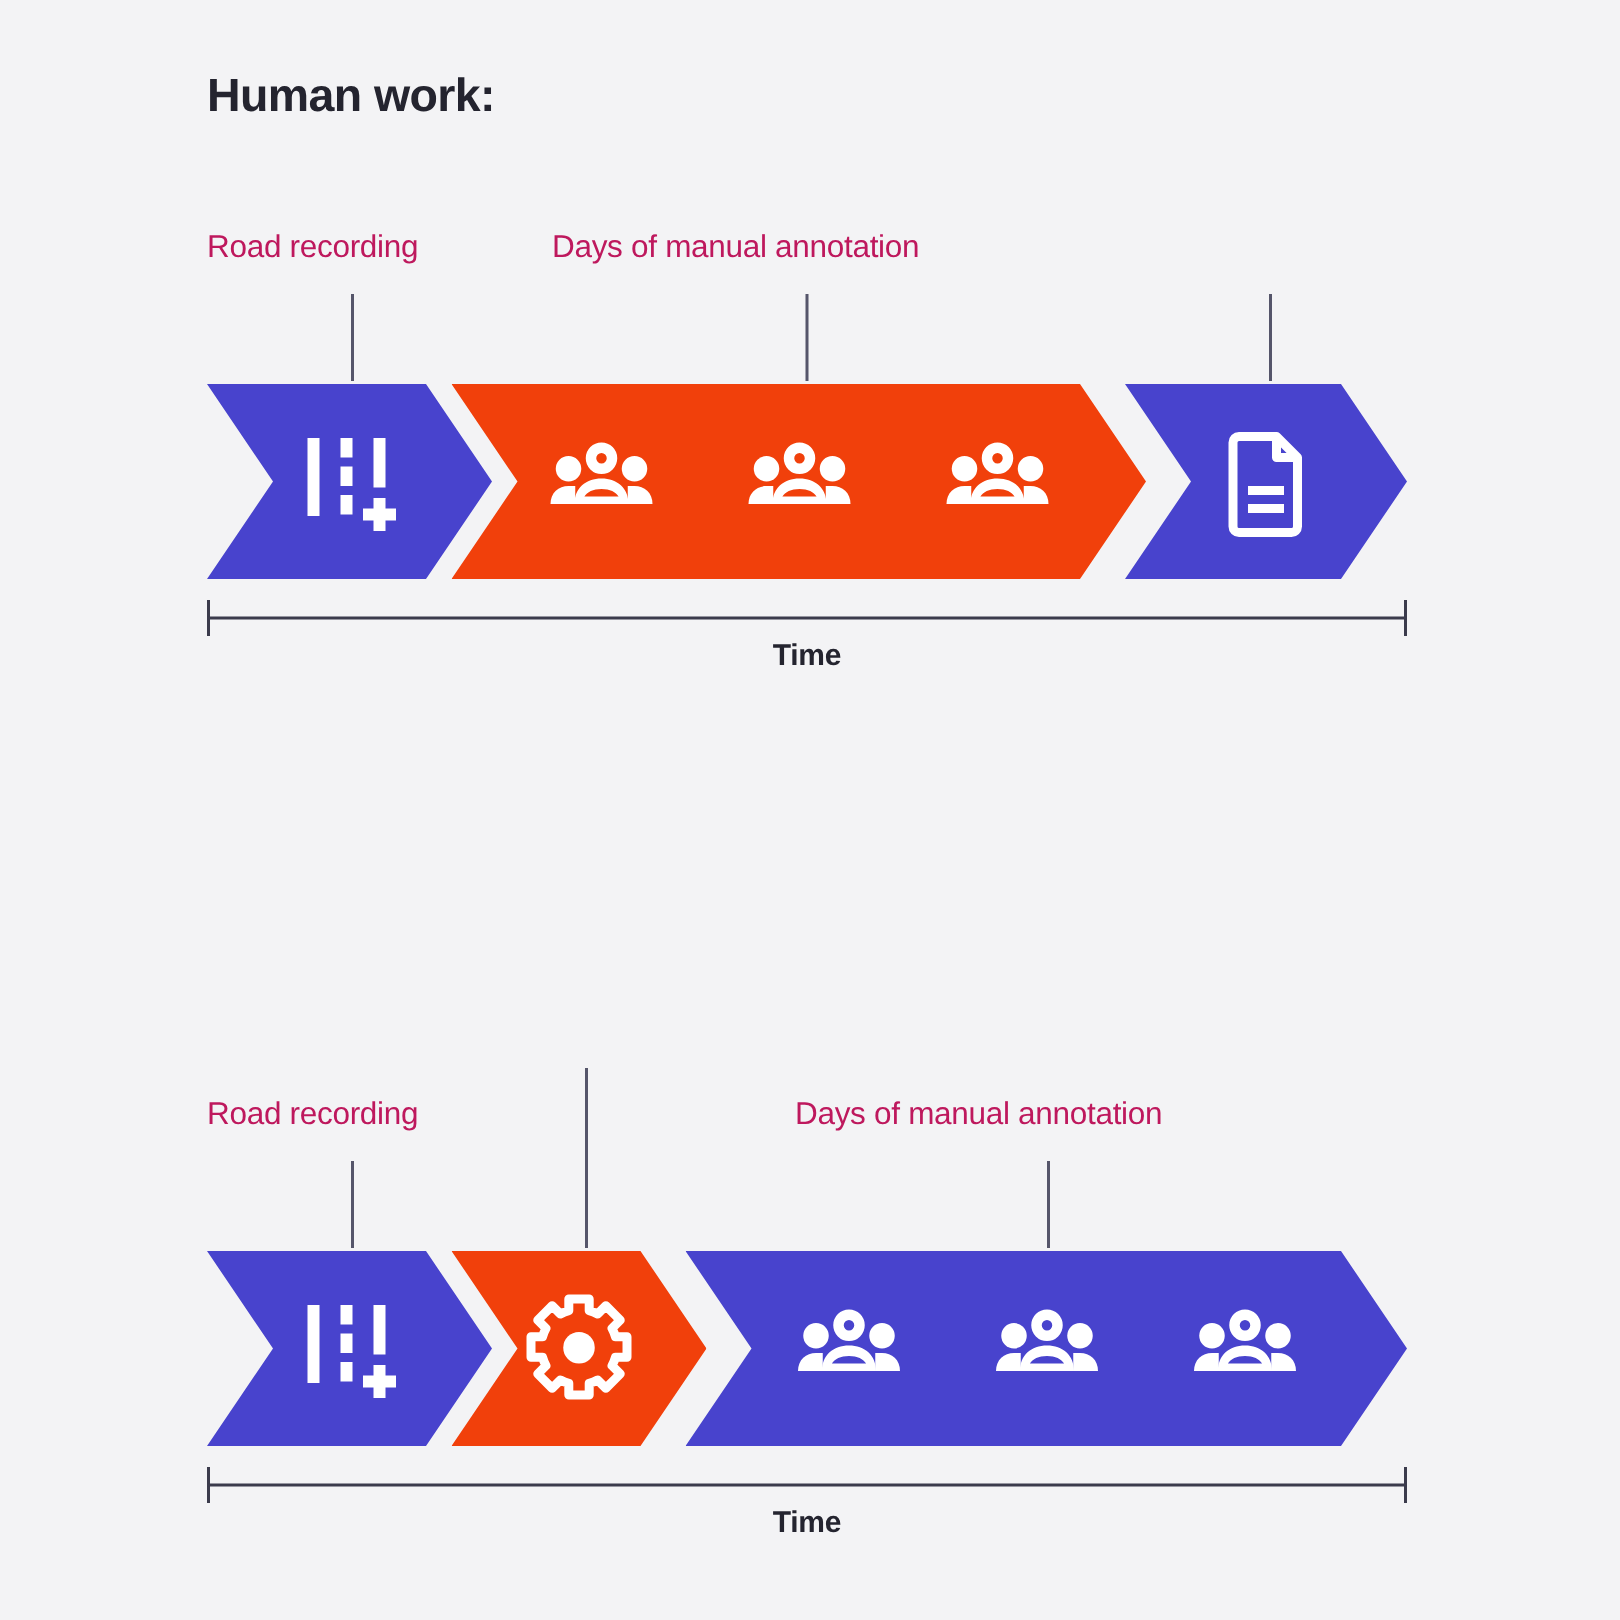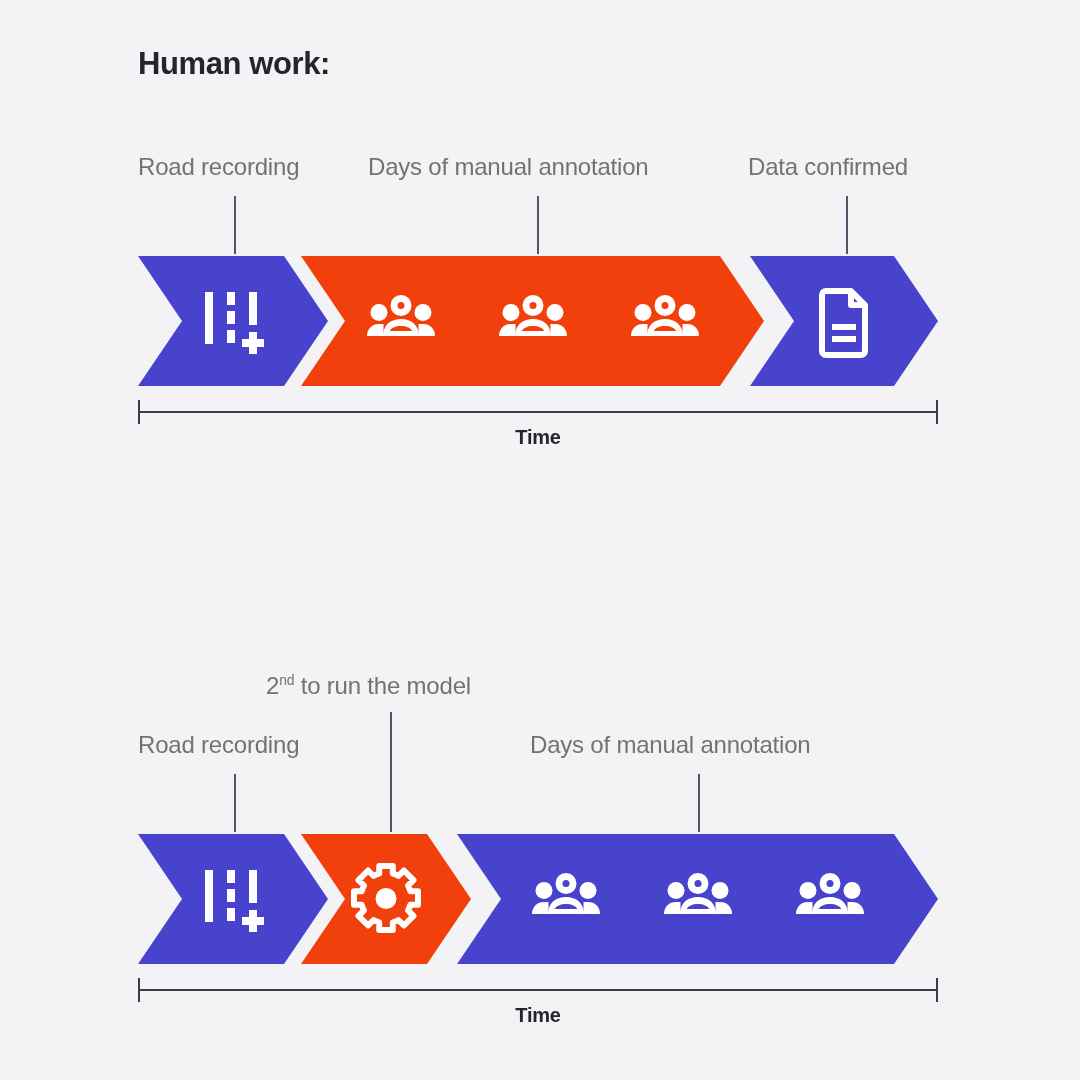--- a/index.html
+++ b/index.html
@@ -31,23 +31,23 @@
     letter-spacing: -0.4px;
     color: #24242f;
     white-space: nowrap;
   }
   #title-human  { left: 138px; top: 46px; }
   #title-solution { left: 138px; top: 564px; }
 
   
   .stage-label {
     position: absolute;
-    font-size: 24px;
+    font-size: 21px;
     font-weight: 400;
-    color: #737373;
+    color: #be185d;
     white-space: nowrap;
     letter-spacing: -0.2px;
   }
   .stage-label sup {
     font-size: 0.58em;
     vertical-align: super;
     line-height: 0;
   }
 
   
@@ -123,21 +123,20 @@
 </style>
 </head>
 <body>
 
 <div class="canvas">
 
   <div class="section-title" id="title-human">Human work:</div>
 
   <div class="stage-label" style="left:138px; top:153px;">Road recording</div>
   <div class="stage-label" style="left:368px; top:153px;">Days of manual annotation</div>
-  <div class="stage-label" style="left:748px; top:153px;">Data confirmed</div>
 
   <div class="leader" style="left:234px; top:196px; height:58px;"></div>
   <div class="leader" style="left:537px; top:196px; height:58px;"></div>
   <div class="leader" style="left:846px; top:196px; height:58px;"></div>
 
   <div class="band" style="left:138px; top:256px; width:800px;">
 
     <div class="chev blue clip-start" style="left:0px; width:190px;">
       <span class="icon-wrap">
         <svg viewBox="0 0 74 74" aria-hidden="true">
@@ -198,21 +197,20 @@
   </div>
 
   <div class="axis" style="left:138px; top:400px; width:800px; height:60px;">
     <div class="axis-cap" style="left:0;"></div>
     <div class="axis-line" style="left:0; width:800px;"></div>
     <div class="axis-cap" style="right:0;"></div>
     <div class="axis-caption">Time</div>
   </div>
 
 
-  <div class="stage-label" style="left:266px; top:672px;"><span>2</span><sup>nd</sup><span> to run the model</span></div>
 
   <div class="stage-label" style="left:138px; top:731px;">Road recording</div>
   <div class="stage-label" style="left:530px; top:731px;">Days of manual annotation</div>
 
   <div class="leader" style="left:390px; top:712px; height:120px;"></div>
   <div class="leader" style="left:234px; top:774px; height:58px;"></div>
   <div class="leader" style="left:698px; top:774px; height:58px;"></div>
 
   <div class="band" style="left:138px; top:834px; width:800px;">
 

